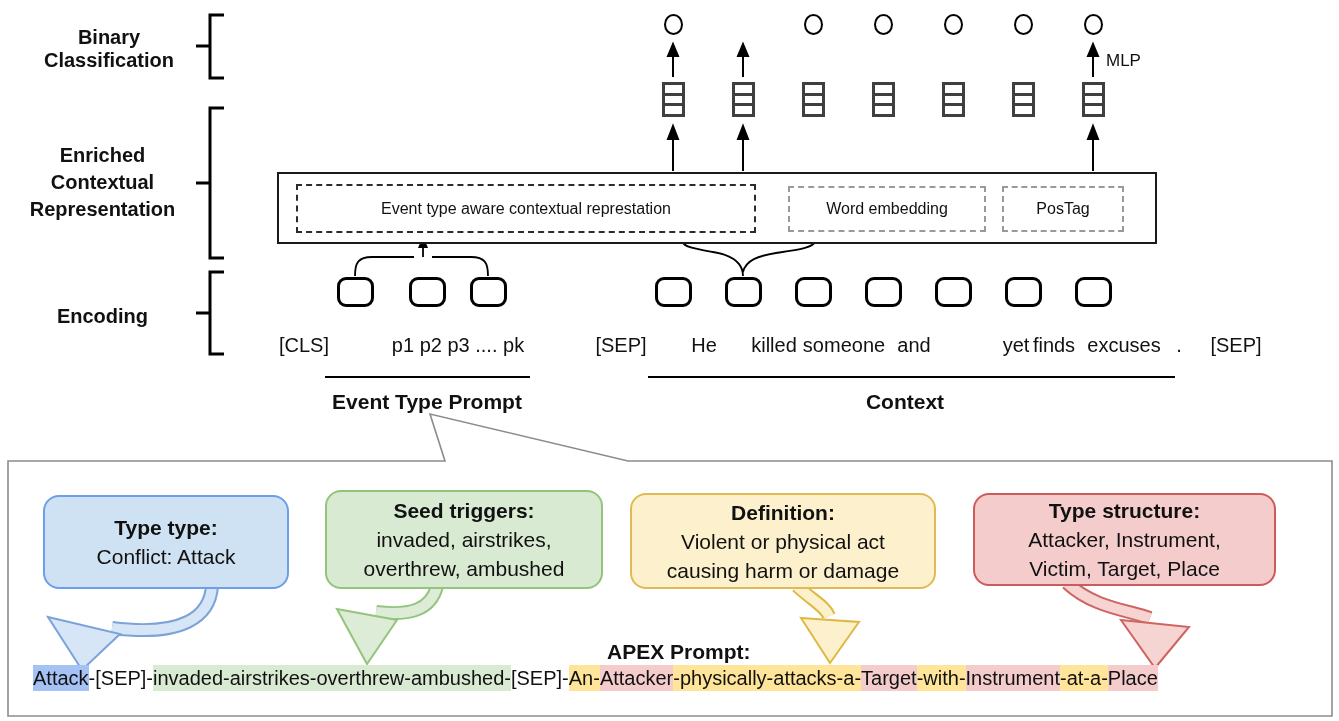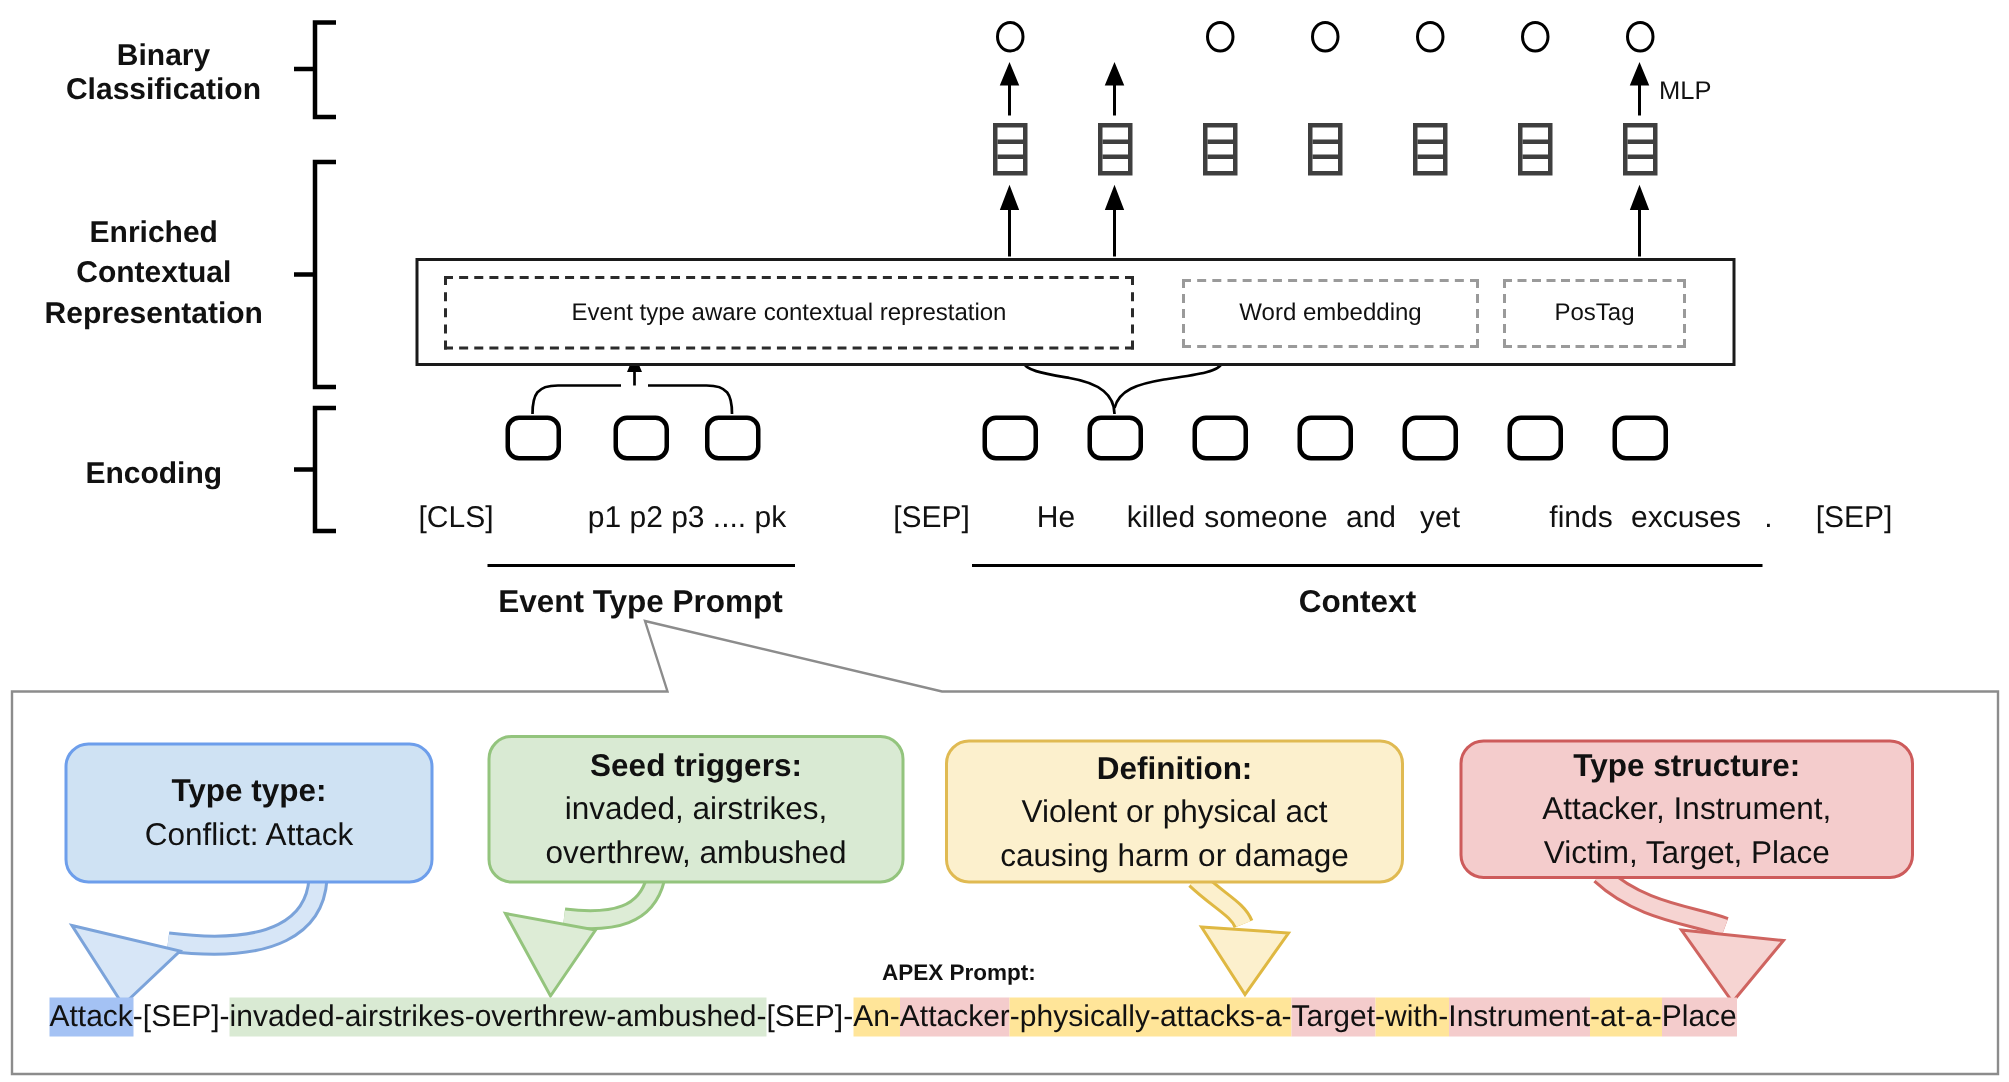--- a/index.html
+++ b/index.html
@@ -20,21 +20,21 @@
   .repbox{position:absolute;border:2px solid #1a1a1a;background:#fff;z-index:1;}
   .dashedbox{position:absolute;display:flex;align-items:center;justify-content:center;font-size:16px;background:#fff;z-index:2;}
   .dash-dark{border:2px dashed #2b2b2b;}
   .dash-gray{border:2px dashed #9a9a9a;}
   .tokbox{position:absolute;width:31px;height:24px;border:3px solid #000;border-radius:9px;background:#fff;z-index:2;}
   .token{position:absolute;font-size:20px;white-space:nowrap;transform:translateX(-50%);z-index:2;margin-left:31px;}
   .group-label{position:absolute;font-weight:bold;font-size:21px;transform:translateX(-50%);z-index:2;}
   .card{position:absolute;border-radius:16px;display:flex;flex-direction:column;align-items:center;justify-content:center;
         font-size:21px;line-height:29px;text-align:center;z-index:2;}
   .card .title{font-weight:bold;}
-  .apex-label{position:absolute;font-weight:bold;font-size:15px;z-index:2;}
+  .apex-label{position:absolute;font-weight:bold;font-size:21px;z-index:2;margin-left:19px;}
   .apex-line{position:absolute;font-size:20px;white-space:nowrap;line-height:26px;z-index:2;}
   .apex-line span{padding:2px 0;}
 </style>
 </head>
 <body>
 
 <div class="canvas">
 
   <svg class="overlay" width="1339" height="721" viewBox="0 0 1339 721">
 
@@ -180,21 +180,21 @@
       <div class="tokbox" style="left: 1075px; top: 277px;"></div>
     </div>
   <div id="tokens">
       <div class="token" style="left: 273px; top: 334px;">[CLS]</div>
       <div class="token" style="left: 427px; top: 334px;">p1 p2 p3  .... pk</div>
       <div class="token" style="left: 590px; top: 334px;">[SEP]</div>
       <div class="token" style="left: 673px; top: 334px;">He</div>
       <div class="token" style="left: 743px; top: 334px;">killed</div>
       <div class="token" style="left: 813px; top: 334px;">someone</div>
       <div class="token" style="left: 883px; top: 334px;">and</div>
-      <div class="token" style="left: 929px; top: 334px; text-align: center;">yet</div>
+      <div class="token" style="left: 985px; top: 334px; text-align: center;">yet</div>
       <div class="token" style="left: 1023px; top: 334px;">finds</div>
       <div class="token" style="left: 1093px; top: 334px;">excuses</div>
       <div class="token" style="left: 1148px; top: 334px;">.</div>
       <div class="token" style="left: 1205px; top: 334px;">[SEP]</div>
     </div>
   <div class="group-label" style="left:427px;top:390px;">Event Type Prompt</div>
   <div class="group-label" style="left:905px;top:390px;">Context</div>
 
   <div id="cards">
       <div class="card" style="left: 43px; top: 495px; width: 242px; height: 90px; background: rgb(207, 226, 243); border: 2px solid rgb(109, 158, 235);">

